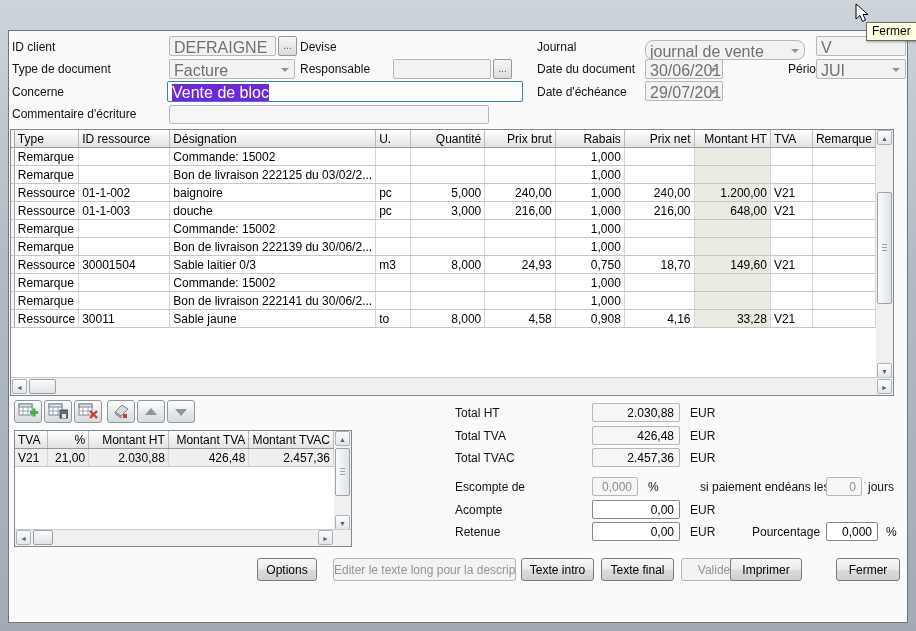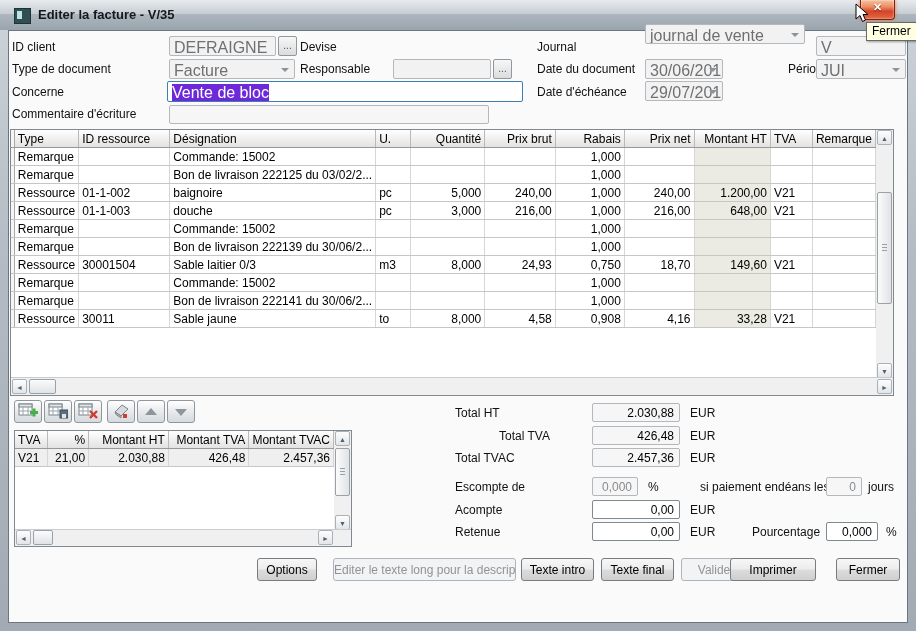--- a/index.html
+++ b/index.html
@@ -73,36 +73,29 @@
   .btn{position:absolute;height:23px;box-sizing:border-box;border:1px solid #757c82;border-radius:3px;
        background:linear-gradient(180deg,#f7f7f7 0%,#ececec 48%,#dcdcdc 52%,#cfcfcf 100%);
        font-size:12px;color:#000;text-align:center;padding-top:4px;overflow:hidden;white-space:nowrap;}
   .btn.disabled{color:#939393;border-color:#aeb4b9;background:#f2f3f4;}
 </style>
 </head>
 <body>
 
 <div class="stage">
 
-  <div class="titlebar">
-    <span class="app-icon"></span>
-    <span class="win-title">Editer la facture - V/35</span>
-    <div class="close-btn">
-      <span class="close-x">✕</span>
-    </div>
-  </div>
 
   <div class="content"></div>
 
   <span class="lbl" style="left:12px;top:40px;">ID client</span>
   <div class="field" style="left:169px;top:36px;width:107px;height:20px;">DEFRAIGNE</div>
   <div class="browse" style="left:278px;top:36px;width:19px;height:20px;">...</div>
   <span class="lbl" style="left:300px;top:40px;">Devise</span>
   <span class="lbl" style="left:537px;top:40px;">Journal</span>
-  <div class="field" style="left:645px;top:24px;width:160px;height:20px;">
+  <div class="field" style="left:645px;top:40px;width:160px;height:20px;border-radius:8px;">
     <span>journal de vente</span><span class="dd-arrow"></span>
   </div>
   <div class="field" style="left:816px;top:36px;width:90px;height:20px;">V</div>
 
   <span class="lbl" style="left:12px;top:62px;">Type de document</span>
   <div class="field" style="left:169px;top:59px;width:126px;height:20px;">
     <span>Facture</span><span class="dd-arrow"></span>
   </div>
   <span class="lbl" style="left:300px;top:62px;">Responsable</span>
   <div class="field" style="left:393px;top:59px;width:98px;height:20px;"></div>
@@ -410,21 +403,21 @@
       <div class="sb-btn" style="left:1px;top:0px;">◄</div>
       <div class="sb-thumb h" style="top:0px;left:18px;width:20px;height:15px;"></div>
       <div class="sb-btn" style="right:18px;top:0px;">►</div>
     </div>
   </div>
 
   <span class="lbl" style="left:455px;top:406px;">Total HT</span>
   <div class="tot-box" style="left:592px;top:403px;width:88px;">2.030,88</div>
   <span class="unit" style="left:690px;top:406px;">EUR</span>
 
-  <span class="lbl" style="left:455px;top:429px;margin-left:44px;">Total TVA</span>
+  <span class="lbl" style="left:455px;top:429px;">Total TVA</span>
   <div class="tot-box" style="left:592px;top:426px;width:88px;">426,48</div>
   <span class="unit" style="left:690px;top:429px;">EUR</span>
 
   <span class="lbl" style="left:455px;top:451px;">Total TVAC</span>
   <div class="tot-box" style="left:592px;top:448px;width:88px;">2.457,36</div>
   <span class="unit" style="left:690px;top:451px;">EUR</span>
 
   <span class="lbl" style="left:455px;top:480px;">Escompte de</span>
   <div class="tot-box dim" style="left:592px;top:477px;width:46px;">0,000</div>
   <span class="unit" style="left:648px;top:480px;">%</span>
@@ -441,21 +434,21 @@
   <span class="unit" style="left:690px;top:525px;">EUR</span>
   <span class="lbl" style="left:752px;top:525px;">Pourcentage</span>
   <div class="tot-box editable" style="left:826px;top:522px;width:52px;">0,000</div>
   <span class="unit" style="left:886px;top:525px;">%</span>
 
   <div class="btn" style="left:257px;top:558px;width:60px;">Options</div>
   <div class="btn disabled" style="left:333px;top:558px;width:183px;">Editer le texte long pour la description</div>
   <div class="btn" style="left:521px;top:558px;width:73px;">Texte intro</div>
   <div class="btn" style="left:601px;top:558px;width:73px;">Texte final</div>
   <div class="btn disabled" style="left:681px;top:558px;width:70px;">Valider</div>
-  <div class="btn" style="left:730px;top:558px;width:86px;">Imprimer</div>
+  <div class="btn" style="left:730px;top:558px;width:72px;">Imprimer</div>
   <div class="btn" style="left:836px;top:558px;width:64px;">Fermer</div>
 
   <svg class="cursor-svg" width="18" height="22">
     <polygon points="1,1 1,16 5,12.5 7.5,18.5 10.5,17 8,11.5 13,11.5" fill="#fff" stroke="#000" stroke-width="1"></polygon>
   </svg>
   <div class="tooltip">Fermer</div>
 
 </div>
 
 </body></html>

